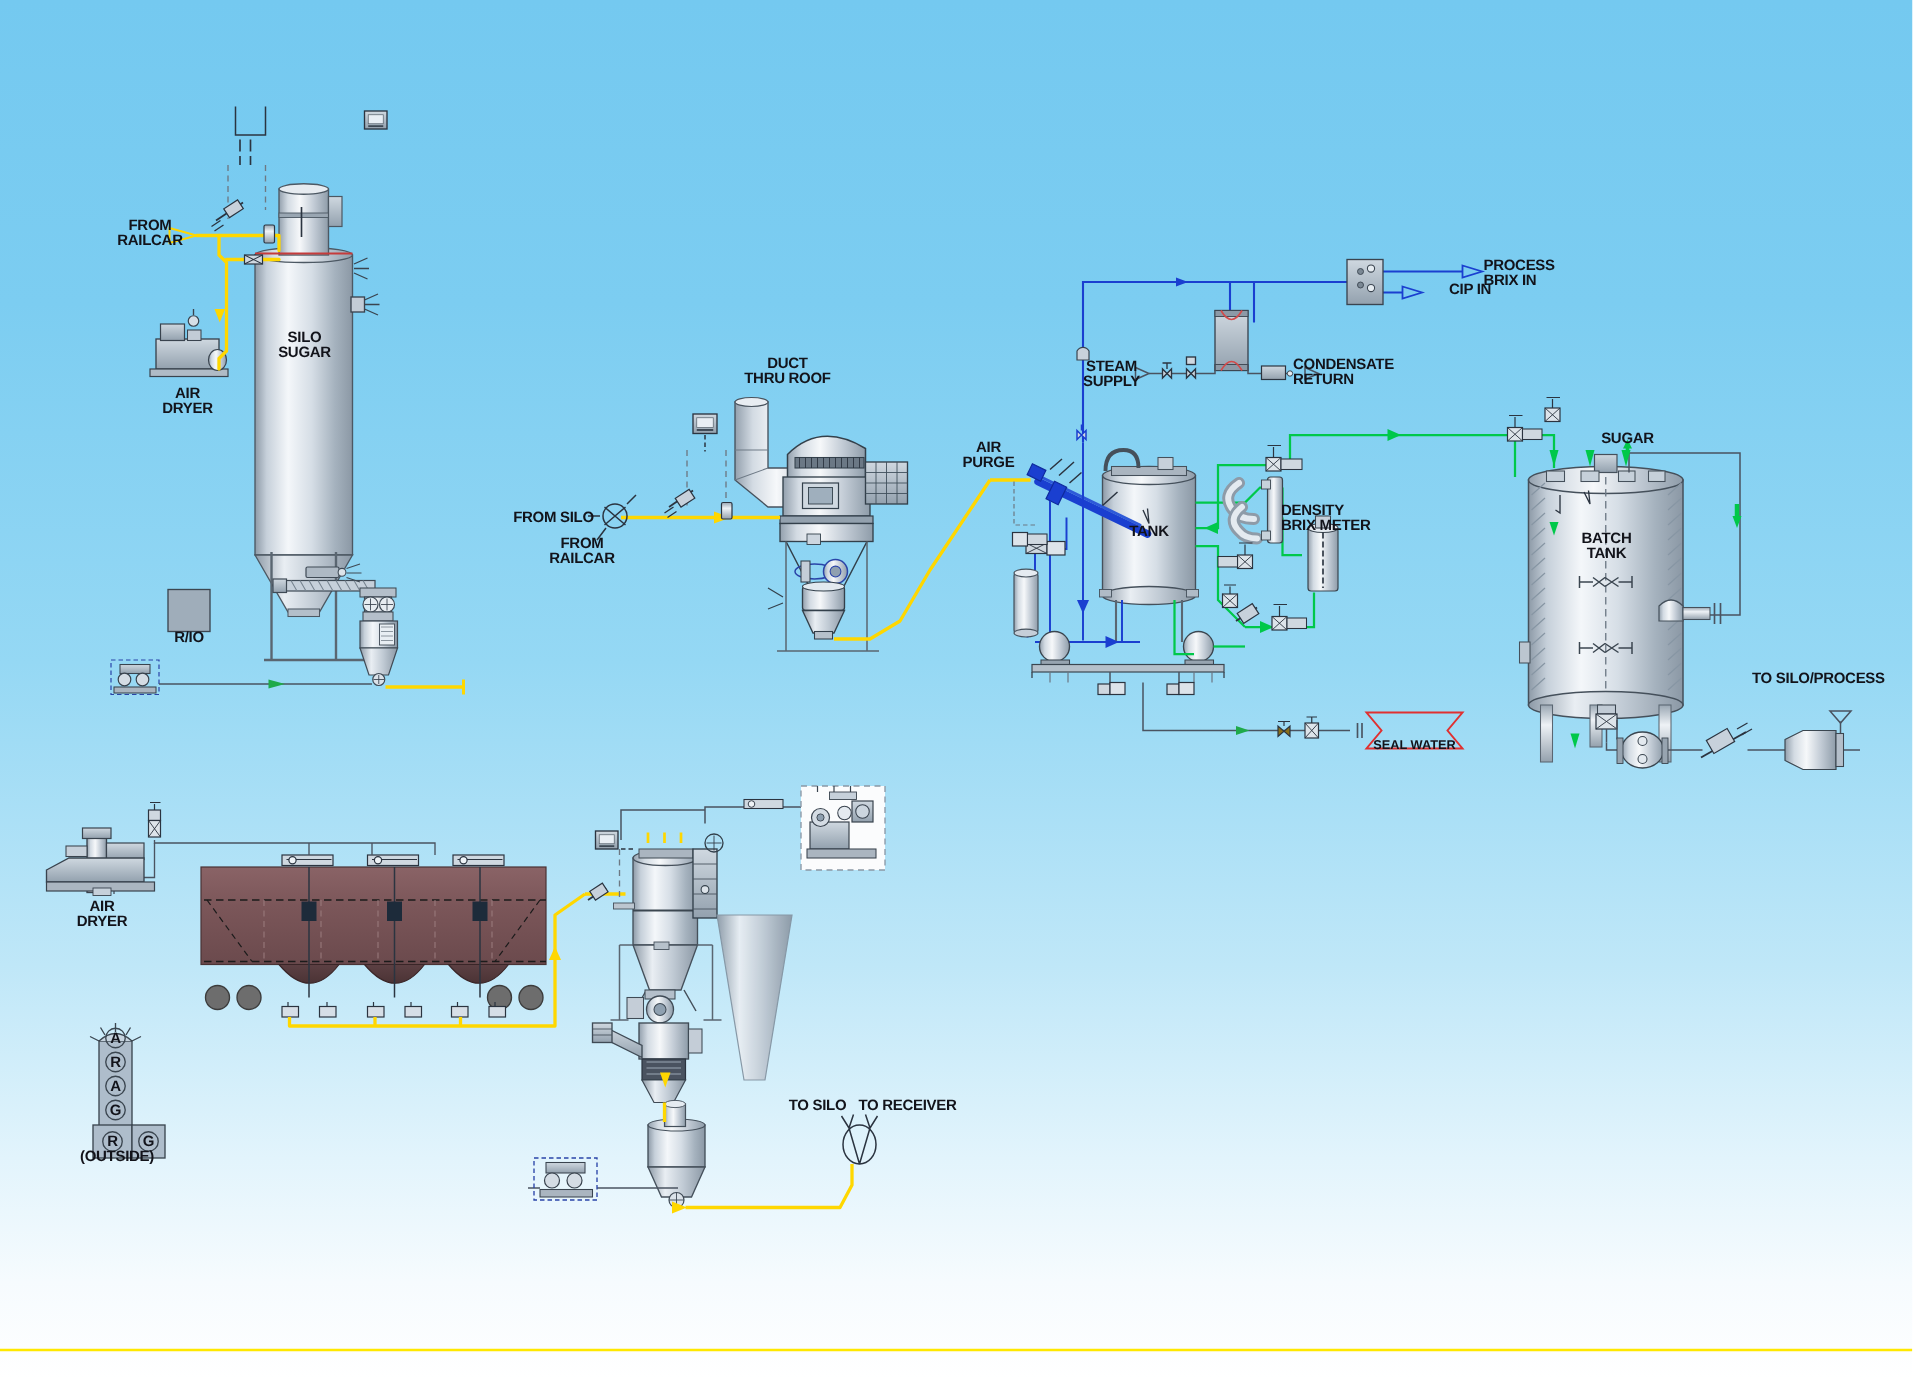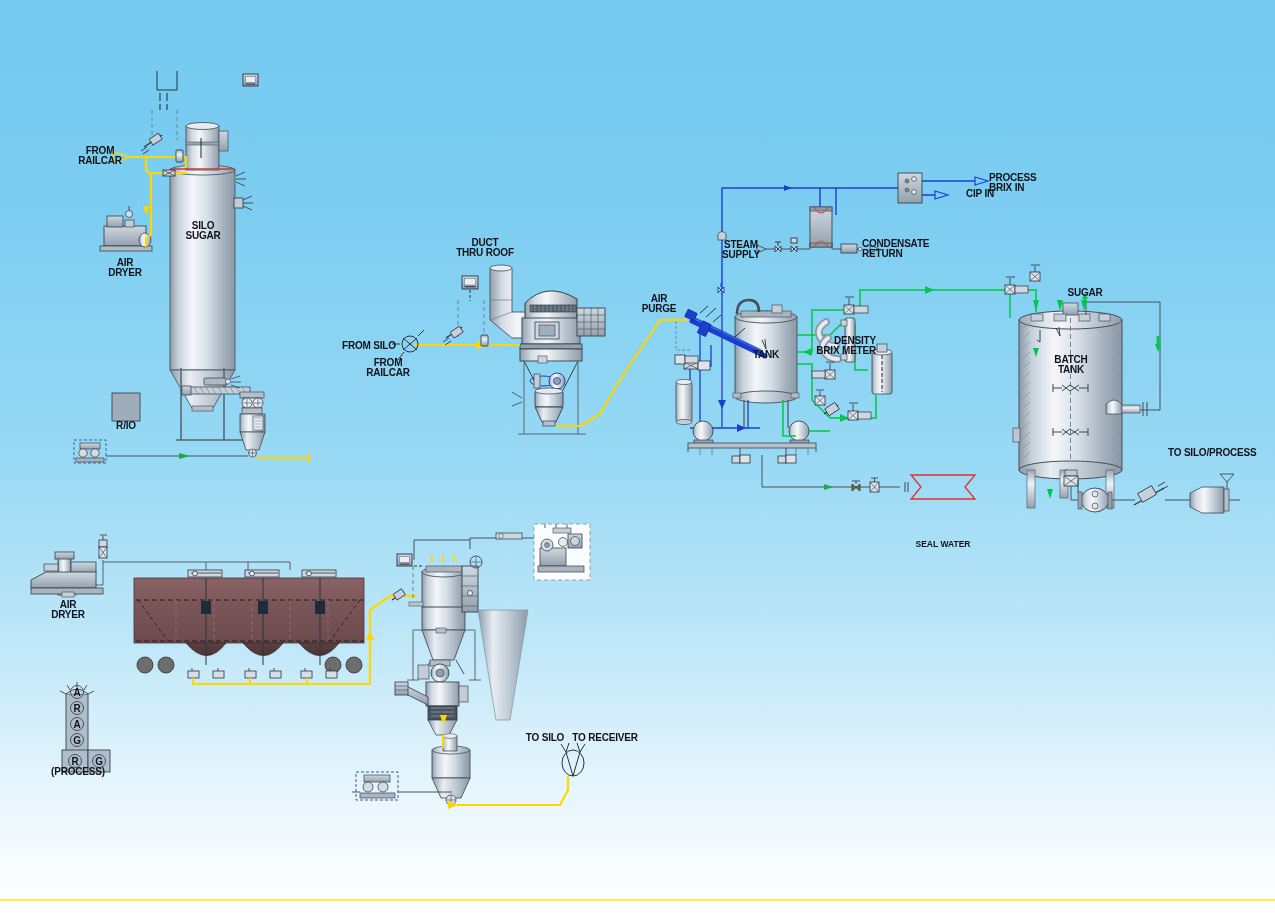--- a/index.html
+++ b/index.html
@@ -16,21 +16,21 @@
   #svgroot{position:absolute;left:0;top:0;width:1275px;height:919px;}
   .lbl{
     position:absolute;font-family:"Liberation Sans", sans-serif;
     font-size:10px;font-weight:bold;color:#12131a;
     letter-spacing:-0.2px;line-height:10px;text-align:center;
     white-space:pre;
   }
   .seal-banner{
     position:absolute;width:72px;height:44px;
     display:flex;align-items:center;justify-content:center;
-    color:#12131a;font-size:8.5px;font-weight:bold;line-height:10px;text-align:center;margin-top:48px;
+    color:#12131a;font-size:8.5px;font-weight:bold;line-height:10px;text-align:center;
   }
 </style>
 </head>
 <body>
 
 <div id="canvas">
 
 <svg id="svgroot" viewBox="0 0 1275 919">
   <defs>
     <linearGradient id="gVert" x1="0" y1="0" x2="1" y2="0">
@@ -775,51 +775,51 @@
 </svg>
 
 <div class="lbl" style="left:70px;top:146px;width:60px;">FROM
 RAILCAR</div>
 <div class="lbl" style="left:173px;top:221px;width:60px;">SILO
 SUGAR</div>
 <div class="lbl" style="left:95px;top:258px;width:60px;">AIR
 DRYER</div>
 <div class="lbl" style="left:96px;top:421px;width:60px;">R/IO</div>
 
-<div class="lbl" style="left:452px;top:238px;width:66px;">DUCT
+<div class="lbl" style="left:492px;top:238px;width:66px;">DUCT
 THRU ROOF</div>
 <div class="lbl" style="left:334px;top:341px;width:70px;text-align:center;">FROM SILO</div>
 <div class="lbl" style="left:358px;top:358px;width:60px;">FROM
 RAILCAR</div>
 
 <div class="lbl" style="left:636px;top:294px;width:46px;">AIR
 PURGE</div>
 <div class="lbl" style="left:713px;top:240px;width:56px;">STEAM
 SUPPLY</div>
 <div class="lbl" style="left:862px;top:239px;width:78px;text-align:left;">CONDENSATE
 RETURN</div>
 <div class="lbl" style="left:940px;top:189px;width:40px;text-align:left;padding-left:26px;">CIP IN</div>
 <div class="lbl" style="left:989px;top:173px;width:62px;text-align:left;">PROCESS
 BRIX IN</div>
 <div class="lbl" style="left:741px;top:350px;width:50px;">TANK</div>
-<div class="lbl" style="left:808px;top:336px;width:68px;text-align:right;">DENSITY
+<div class="lbl" style="left:854px;top:336px;width:68px;text-align:left;">DENSITY
 BRIX METER</div>
 <div class="seal-banner" style="left:907px;top:474px;">SEAL
 WATER</div>
 
 <div class="lbl" style="left:1063px;top:288px;width:44px;">SUGAR</div>
 <div class="lbl" style="left:1043px;top:355px;width:56px;">BATCH
 TANK</div>
 <div class="lbl" style="left:1168px;top:448px;width:88px;text-align:left;">TO SILO/PROCESS</div>
 
 <div class="lbl" style="left:38px;top:600px;width:60px;">AIR
 DRYER</div>
 <div class="lbl" style="left:523px;top:733px;width:44px;">TO SILO</div>
 <div class="lbl" style="left:572px;top:733px;width:66px;">TO RECEIVER</div>
-<div class="lbl" style="left:50px;top:767px;width:56px;">(PROCESS)</div>
+<div class="lbl" style="left:50px;top:767px;width:56px;">(OUTSIDE)</div>
 
 <div class="lbl" style="left:70px;top:688px;width:14px;">A</div>
 <div class="lbl" style="left:70px;top:704px;width:14px;">R</div>
 <div class="lbl" style="left:70px;top:720px;width:14px;">A</div>
 <div class="lbl" style="left:70px;top:736px;width:14px;">G</div>
 <div class="lbl" style="left:68px;top:757px;width:14px;">R</div>
 <div class="lbl" style="left:92px;top:757px;width:14px;">G</div>
 
 </div>
 

